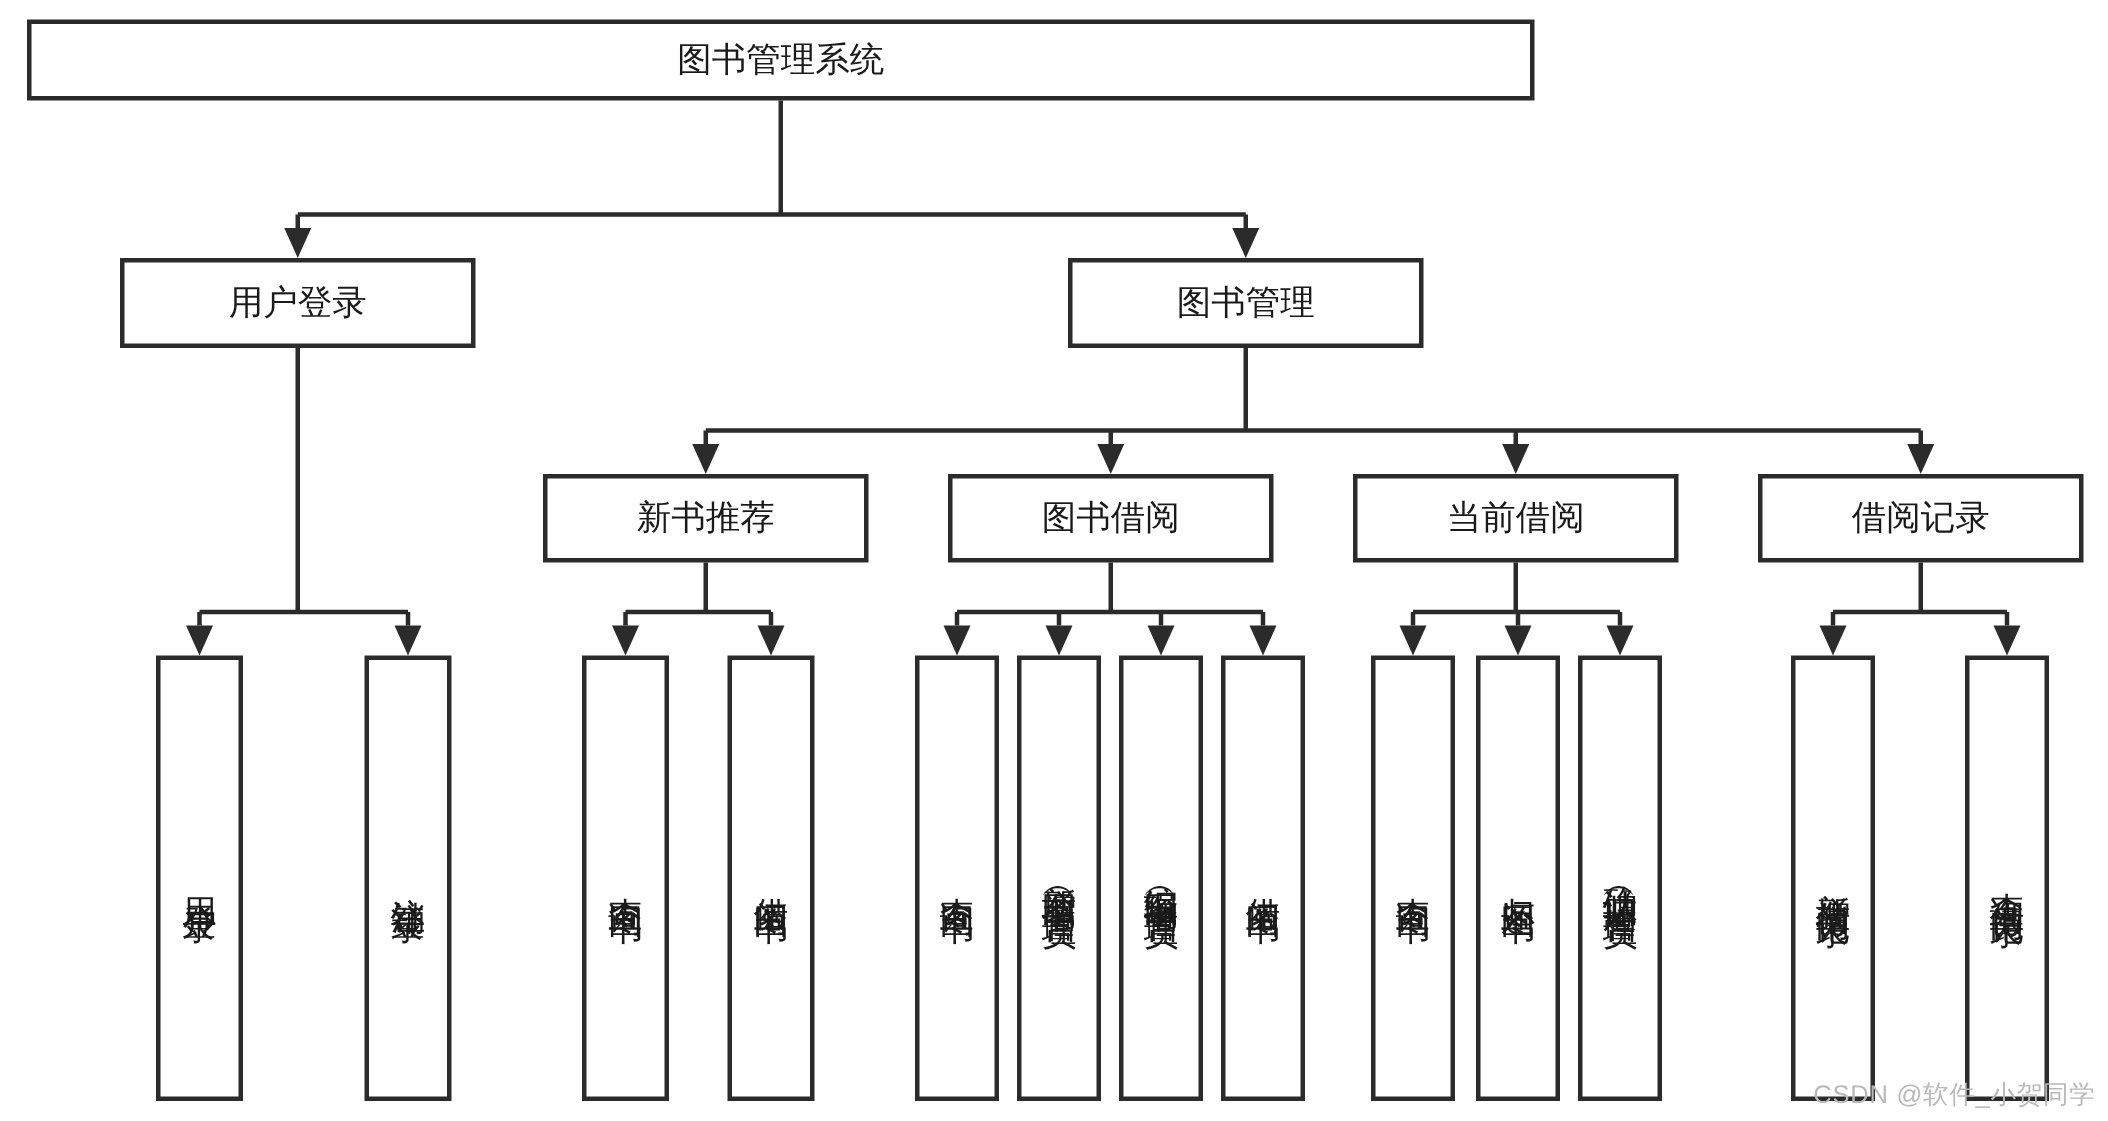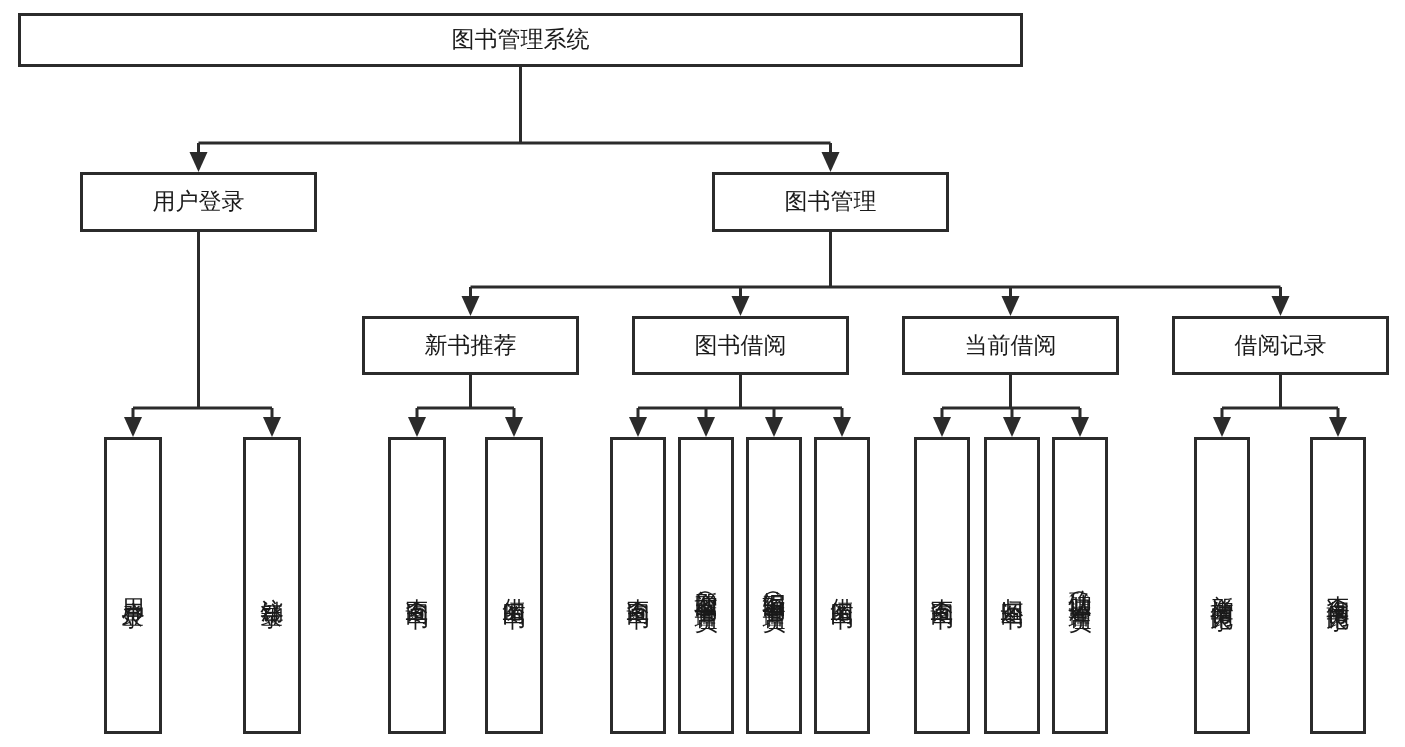--- a/index.html
+++ b/index.html
@@ -203,13 +203,14 @@
         <span>确认归还（管理员）</span>
       </div>
       <div class="node-label-v" style="left: 1194px; top: 437px; width: 56px; height: 297px;">
         <span>新增借阅记录</span>
       </div>
       <div class="node-label-v" style="left: 1310px; top: 437px; width: 56px; height: 297px;">
         <span>查询借阅记录</span>
       </div>
     </div>
 
+  <div class="watermark">CSDN @软件_小贺同学</div>
 </div>
 
 </body></html>

